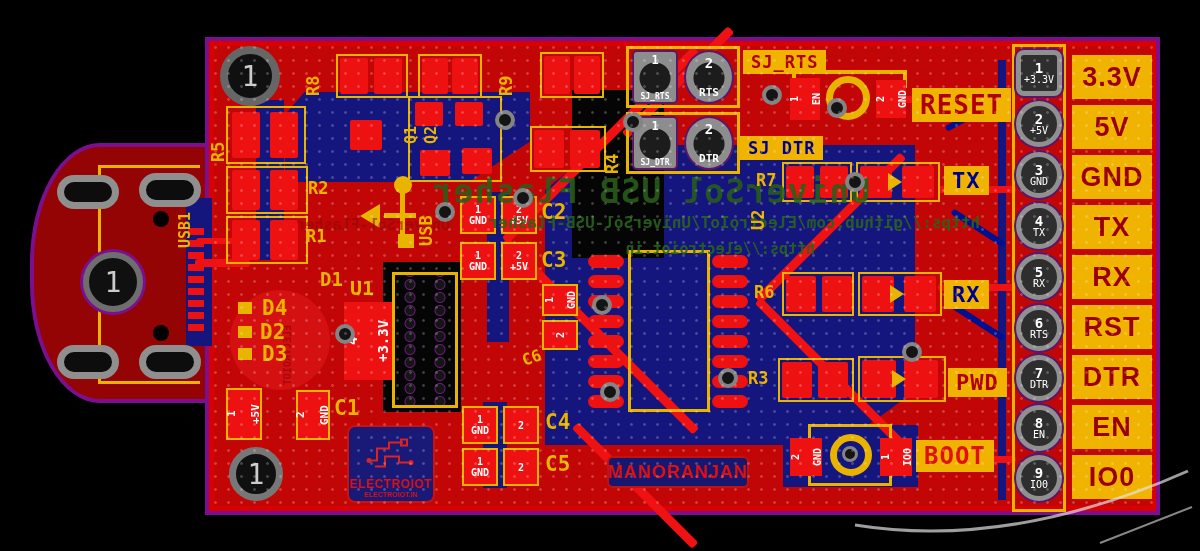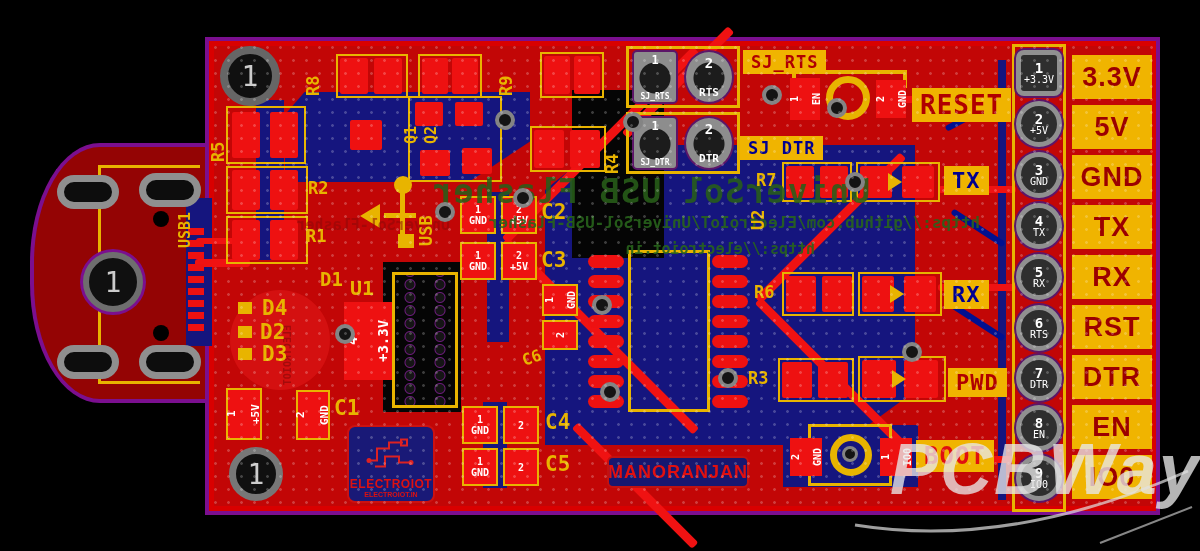--- a/index.html
+++ b/index.html
@@ -395,18 +395,17 @@
   <div class="a hlabel sans" style="top:155px;">GND</div>
   <div class="a hlabel sans" style="top:205px;">TX</div>
   <div class="a hlabel sans" style="top:255px;">RX</div>
   <div class="a hlabel sans" style="top:305px;">RST</div>
   <div class="a hlabel sans" style="top:355px;">DTR</div>
   <div class="a hlabel sans" style="top:405px;">EN</div>
   <div class="a hlabel sans" style="top:455px;">IO0</div>
 
   <div class="a dots"></div>
 
-  <div class="a wm sans" style="left:890px;top:428px;">PCBWay</div>
   <svg class="a" style="left:850px;top:455px;z-index:60;" width="345" height="90" viewBox="0 0 345 90">
     <path d="M5,70 Q160,95 338,16" fill="none" stroke="rgba(225,225,225,.7)" stroke-width="3"></path>
     <path d="M250,88 L342,52" fill="none" stroke="rgba(225,225,225,.6)" stroke-width="2"></path>
   </svg>
 </div>
 
 </body></html>

